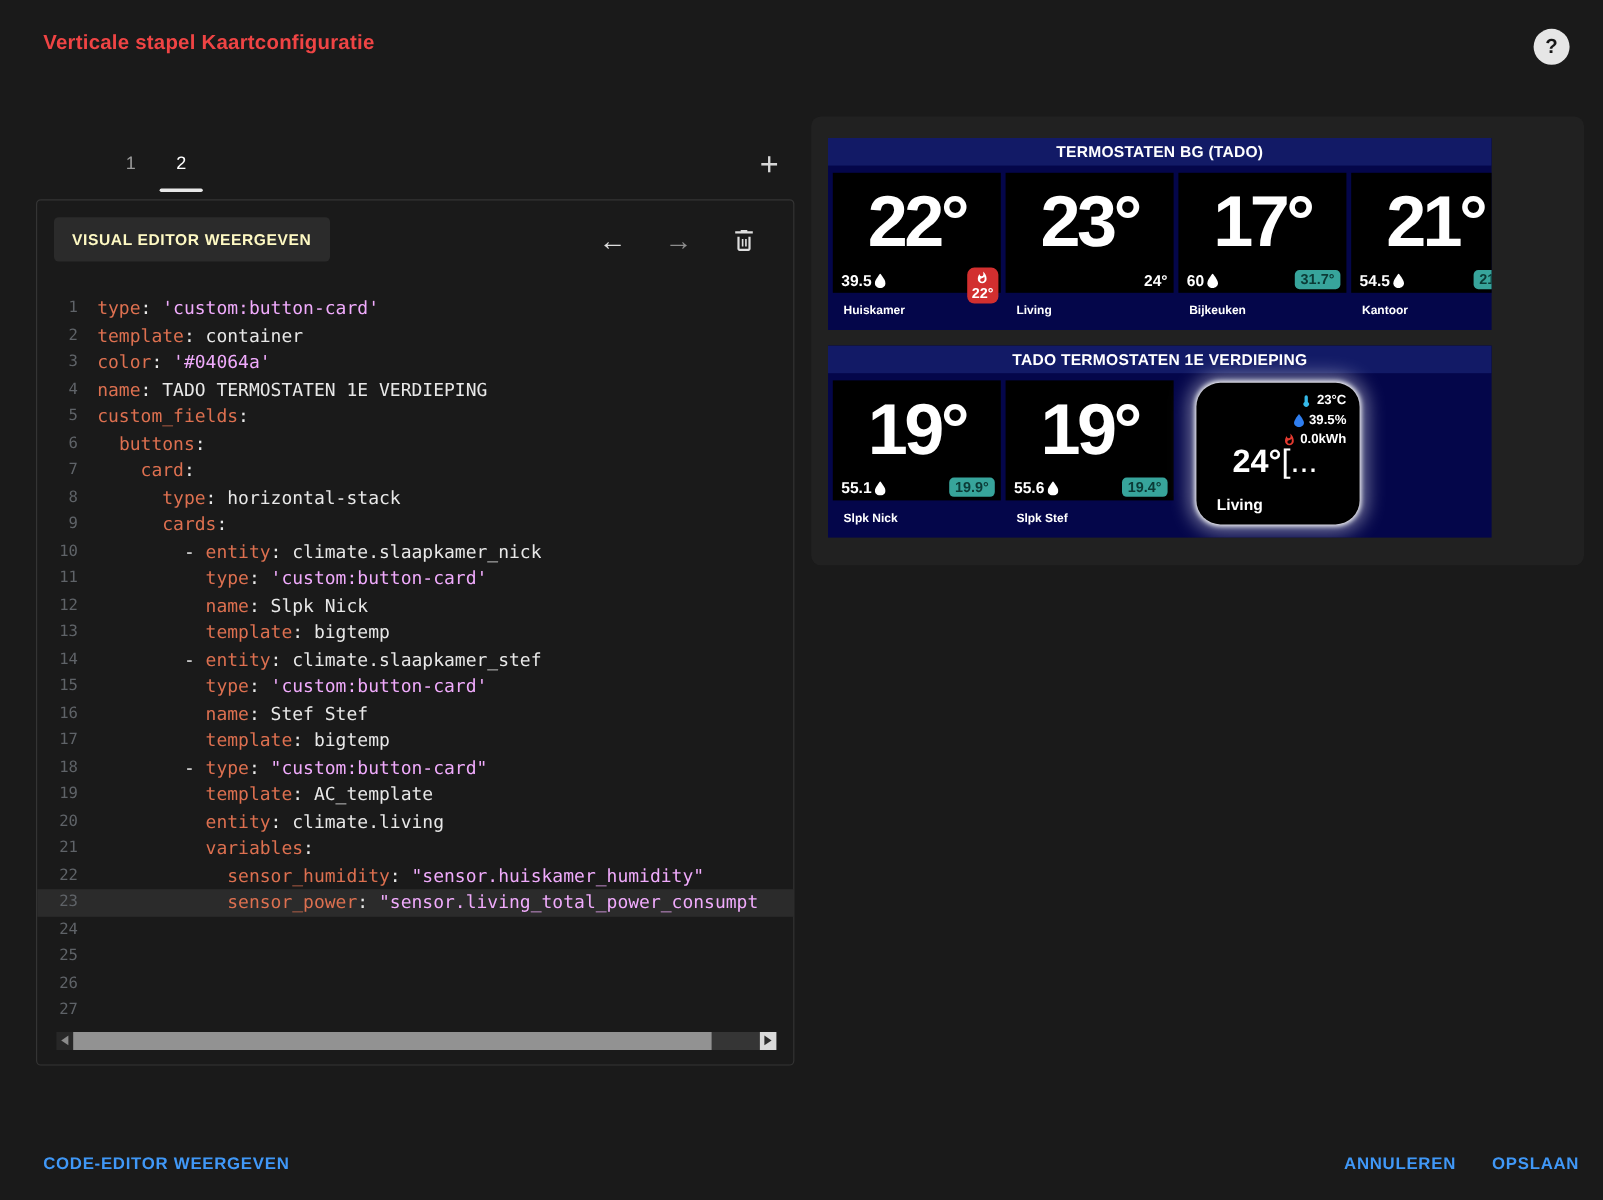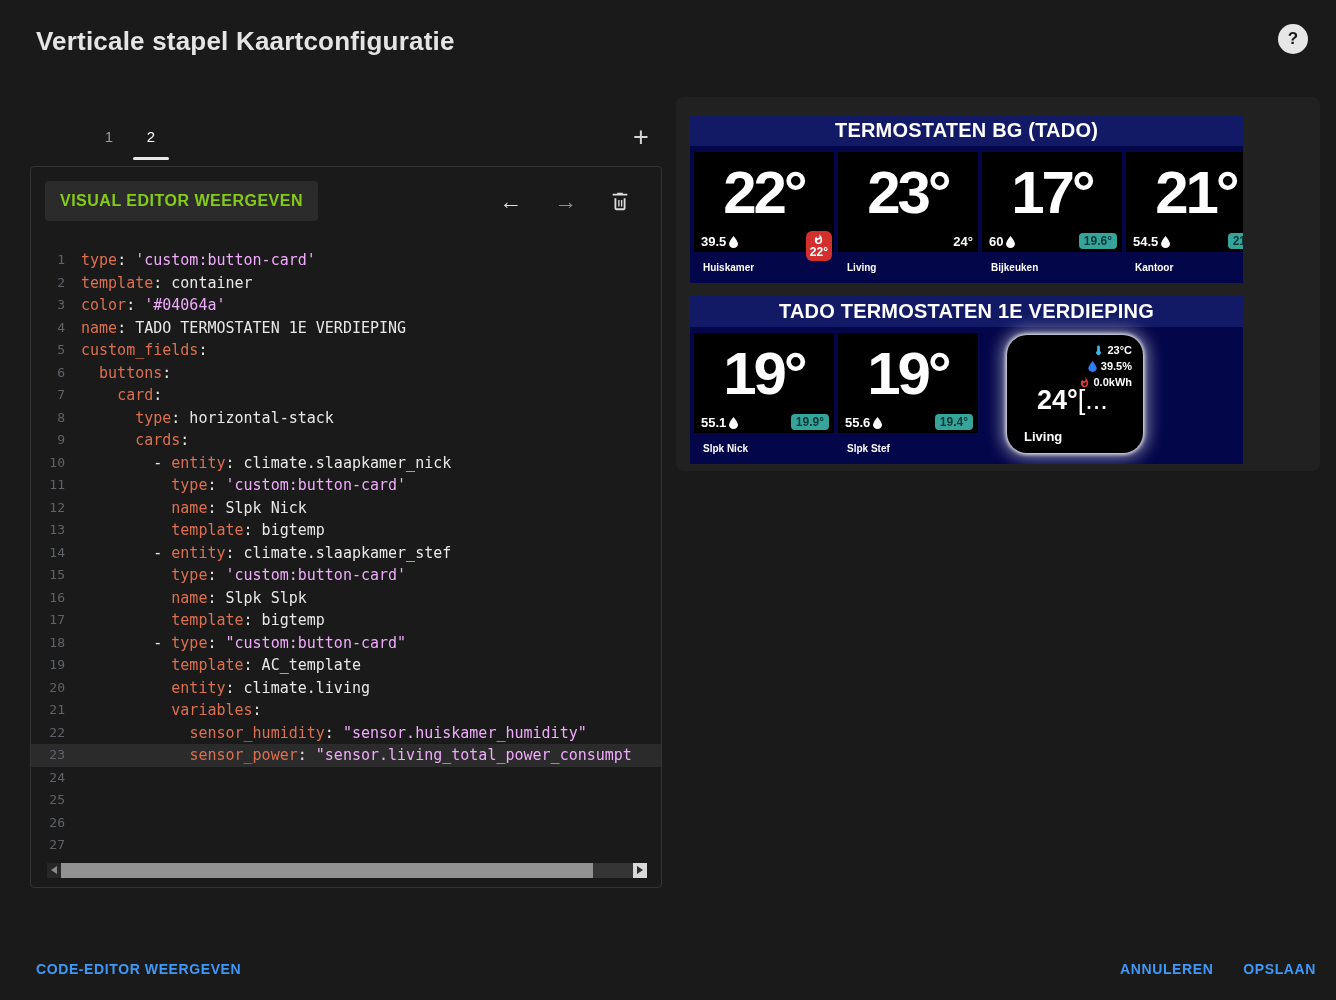--- a/index.html
+++ b/index.html
@@ -2,39 +2,39 @@
 <html><head>
 <meta charset="utf-8">
 <style>
   * { margin:0; padding:0; box-sizing:border-box; }
   html,body { width:1336px; height:1000px; background:#1a1a1a; overflow:hidden;
               font-family:"Liberation Sans", sans-serif; color:#e8e8e8; }
 
   .dialog { position:absolute; inset:0; background:#1a1a1a; }
 
   
-  .page-title { position:absolute; left:36px; top:26px; font-size:26px; font-weight:600; color:#e5e5e5; letter-spacing:.2px; }
+  .page-title { position:absolute; left:36px; top:26px; font-size:17px; font-weight:600; color:#ef4444; letter-spacing:.2px; }
   .help-btn { position:absolute; right:28px; top:24px; width:30px; height:30px; border-radius:50%;
               background:#e6e6e6; color:#161616; font-weight:700; font-size:17px;
               display:flex; align-items:center; justify-content:center; cursor:pointer; }
 
   
   .tabbar { position:absolute; left:88px; top:114px; width:574px; height:46px; display:flex; align-items:center; }
   .tab { width:42px; height:46px; line-height:46px; text-align:center; font-size:15px; color:#9a9a9a; position:relative; cursor:pointer; }
   .tab.active { color:#ffffff; font-weight:500; }
   .tab.active::after { content:""; position:absolute; left:3px; right:3px; bottom:0; height:3px; background:#e8e8e8; border-radius:2px; }
   .add-tab { margin-left:auto; width:34px; height:34px; display:flex; align-items:center; justify-content:center;
              color:#d6d6d6; font-size:27px; font-weight:400; cursor:pointer; margin-right:4px; }
 
   
   .editor-panel { position:absolute; left:30px; top:166px; width:632px; height:722px;
                   border:1px solid #343434; border-radius:4px; background:#1a1a1a; }
   .editor-toolbar { display:flex; align-items:center; gap:32px; padding:14px 30px 0 14px; }
-  .btn-visual { background:#2b2b2b; border:none; border-radius:4px; color:#84cc16;
-                font-family:"Liberation Sans", sans-serif; font-size:16px; font-weight:700;
+  .btn-visual { background:#2b2b2b; border:none; border-radius:4px; color:#fef9c3;
+                font-family:"Liberation Sans", sans-serif; font-size:13px; font-weight:700;
                 letter-spacing:.5px; padding:11px 15px; cursor:pointer; }
   .tb-spacer { flex:1; }
   .tool-ic { font-size:23px; line-height:22px; color:#dedede; cursor:pointer; user-select:none; }
   .tool-ic.dim { color:#8d8d8d; }
   .tool-ic svg { width:22px; height:22px; display:block; }
 
   
   .code-area { margin-top:28px; position:relative; }
   .code-line { display:flex; height:22.5px; line-height:22.5px;
                font-family:"DejaVu Sans Mono", monospace; font-size:15px; }
@@ -52,41 +52,41 @@
   .tri-l { width:0; height:0; border-top:4px solid transparent; border-bottom:4px solid transparent; border-right:6px solid #8a8a8a; }
   .tri-r { width:0; height:0; border-top:4px solid transparent; border-bottom:4px solid transparent; border-left:6px solid #2c2c2c; }
   .hs-track { flex:1; background:#353535; position:relative; }
   .hs-thumb { position:absolute; left:0; top:0; bottom:0; width:93%; background:#929292; cursor:pointer; }
 
   
   .preview-panel { position:absolute; left:676px; top:97px; width:644px; height:374px;
                    background:#212121; border-radius:8px; }
   .preview-cards { padding:18px 0 0 14px; display:flex; flex-direction:column; gap:13px; }
   .tcard { width:553px; background:#04064a; overflow:hidden; }
-  .tcard-header { background:#121a66; color:#fff; font-weight:700; font-size:20px; text-align:center;
+  .tcard-header { background:#121a66; color:#fff; font-weight:700; font-size:13px; text-align:center;
                   padding:4px 0; letter-spacing:.2px; }
   .tcard-body { display:flex; gap:4px; padding:6px 4px 2px 4px; position:relative; }
   .tile { width:140px; flex:0 0 auto; }
   .tile-black { background:#000; height:100px; position:relative; }
   .tile-temp { font-size:60px; font-weight:700; color:#fff; text-align:center; line-height:82px; letter-spacing:-3px; }
   .tile-bottom { position:absolute; left:7px; right:5px; bottom:3px; display:flex;
                  justify-content:space-between; align-items:flex-end; font-size:13px; color:#fff; width:auto; }
   .hum { display:flex; align-items:center; gap:3px; font-weight:600; }
   .hum svg { width:9px; height:12px; color:#fff; display:block; }
   .right-plain { font-weight:600; margin-left:auto; }
   .badge-ok { background:#37a49b; color:#0b3a36; font-weight:700; font-size:12px; padding:1px 5px;
               border-radius:4px; margin-left:auto; }
   .badge-heat { position:absolute; right:2px; bottom:-9px; background:#d22f2f; color:#fff; border-radius:6px;
                 padding:3px 4px 2px; display:flex; flex-direction:column; align-items:center;
                 font-size:12px; font-weight:700; line-height:14px; }
   .badge-heat svg { width:11px; height:11px; display:block; color:#fff; }
   .tile-name { color:#fff; font-weight:700; font-size:10px; padding:10px 0 8px 9px; }
 
   .ac-card { width:136px; height:118px; flex:0 0 auto; background:#000; border-radius:20px;
-             margin-left:25px; margin-top:2px; margin-bottom:6px; position:relative;
+             margin-left:15px; margin-top:2px; margin-bottom:6px; position:relative;
              box-shadow:0 0 4px 1px #ffffff, 0 0 16px 5px rgba(255,255,255,.5); cursor:pointer; }
   .ac-stats { position:absolute; top:9px; right:11px; display:flex; flex-direction:column;
               align-items:flex-end; gap:4px; font-size:11px; color:#fff; font-weight:600; }
   .ac-stat { display:flex; align-items:center; gap:3px; }
   .ac-stat svg { width:11px; height:11px; display:block; }
   .ic-thermometer { color:#35b9e8; }
   .ic-droplet { color:#2f7ef0; }
   .ic-flame { color:#e53a30; }
   .ac-temp { position:absolute; left:30px; top:50px; font-size:27px; font-weight:700; color:#fff; }
   .ac-ovf { font-weight:400; }
@@ -187,21 +187,21 @@
           <div class="code-line">
             <span class="ln">14</span>
             <span class="lc"><span class="tok-p">        - </span><span class="tok-k">entity</span><span class="tok-p">: climate.slaapkamer_stef</span></span>
           </div>
           <div class="code-line">
             <span class="ln">15</span>
             <span class="lc"><span class="tok-p">          </span><span class="tok-k">type</span><span class="tok-p">: </span><span class="tok-s">'custom:button-card'</span></span>
           </div>
           <div class="code-line">
             <span class="ln">16</span>
-            <span class="lc"><span class="tok-p">          </span><span class="tok-k">name</span><span class="tok-p">: Slpk Slpk</span></span>
+            <span class="lc"><span class="tok-p">          </span><span class="tok-k">name</span><span class="tok-p">: Stef Stef</span></span>
           </div>
           <div class="code-line">
             <span class="ln">17</span>
             <span class="lc"><span class="tok-p">          </span><span class="tok-k">template</span><span class="tok-p">: bigtemp</span></span>
           </div>
           <div class="code-line">
             <span class="ln">18</span>
             <span class="lc"><span class="tok-p">        - </span><span class="tok-k">type</span><span class="tok-p">: </span><span class="tok-s">"custom:button-card"</span></span>
           </div>
           <div class="code-line">
@@ -298,21 +298,21 @@
                 <div class="tile-temp">17°</div>
                 <div class="tile-bottom">
                   <span class="hum">
                     <span>60</span>
                     <span>
                       <svg viewBox="0 0 12 16">
                         <path fill="currentColor" d="M6 0C6 0 0 7.2 0 10.7 0 13.6 2.7 16 6 16s6-2.4 6-5.3C12 7.2 6 0 6 0z"></path>
                       </svg>
                     </span>
                   </span>
-                  <span class="badge-ok">19.6°</span>
+                  <span class="badge-ok">31.7°</span>
                 </div>
               </div>
               <div class="tile-name">Bijkeuken</div>
             </div>
             <div class="tile">
               <div class="tile-black">
                 <div class="tile-temp">21°</div>
                 <div class="tile-bottom">
                   <span class="hum">
                     <span>54.5</span>

